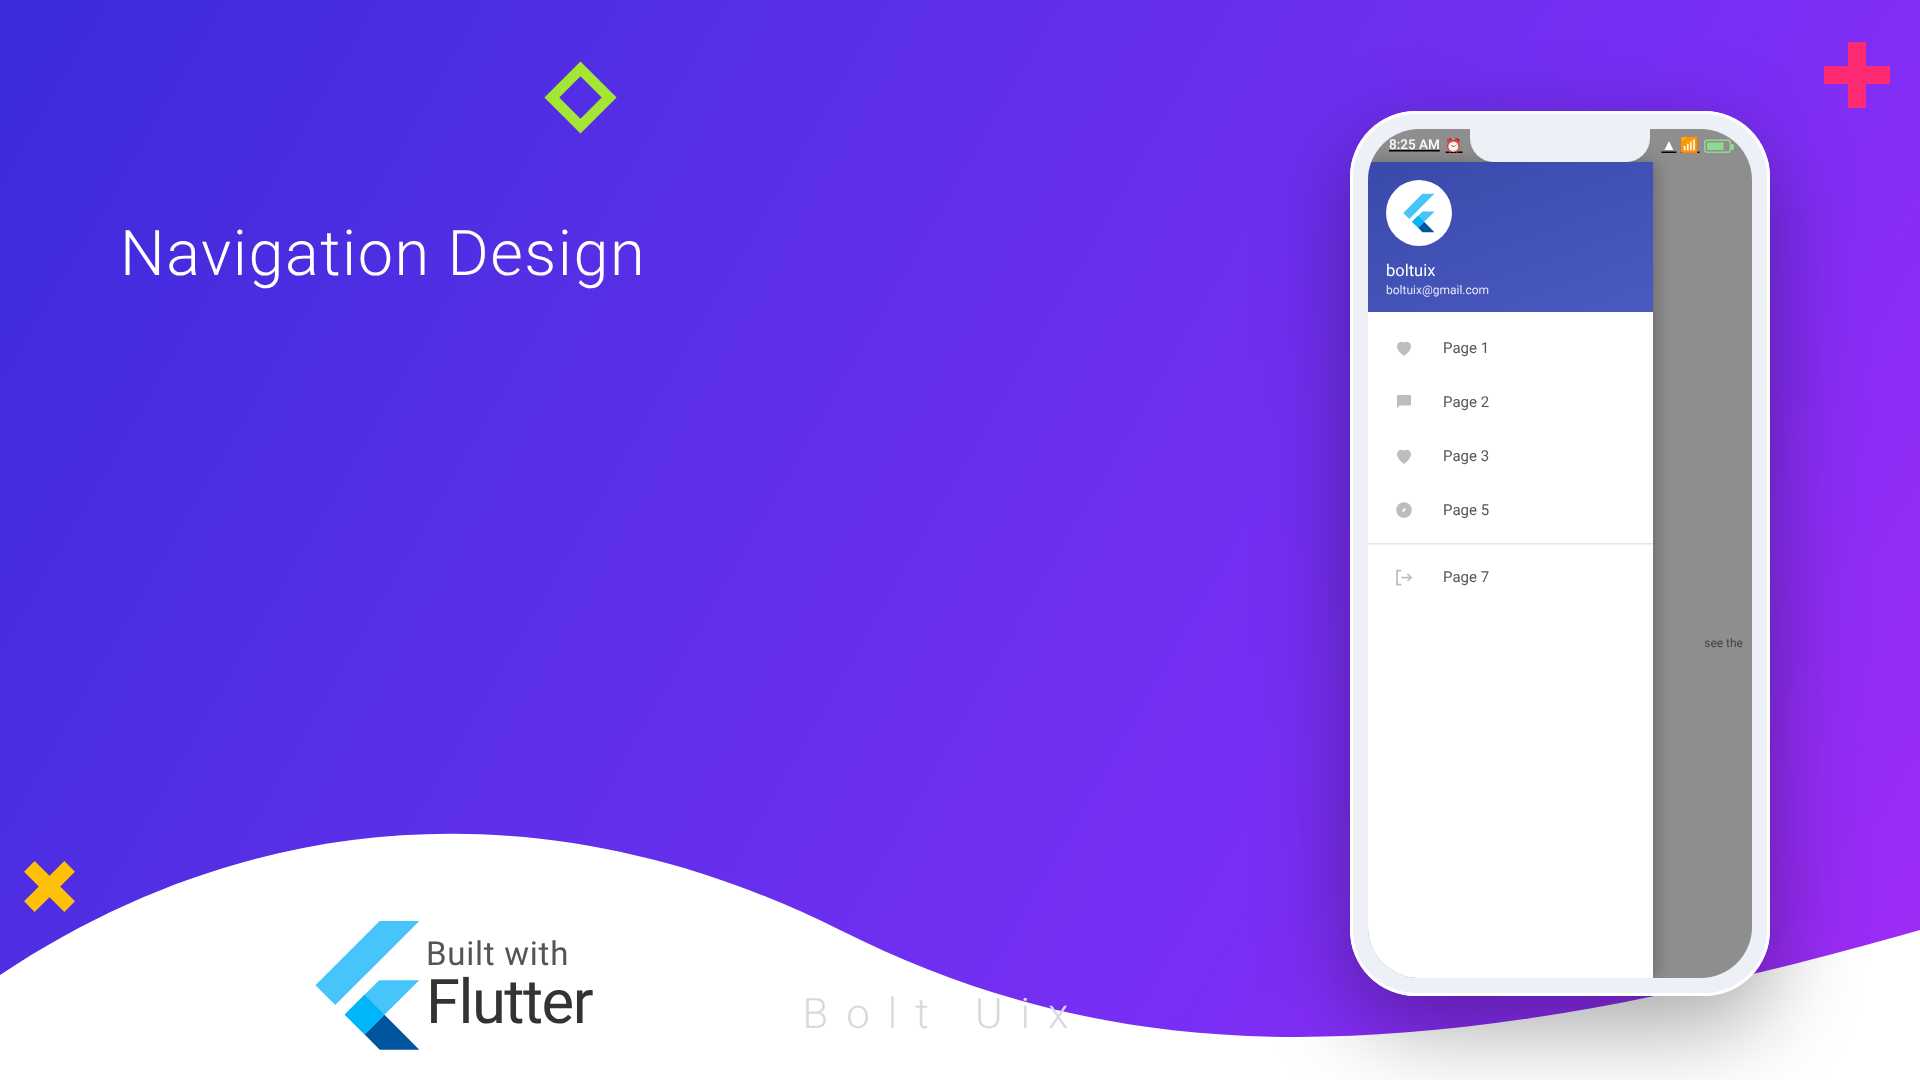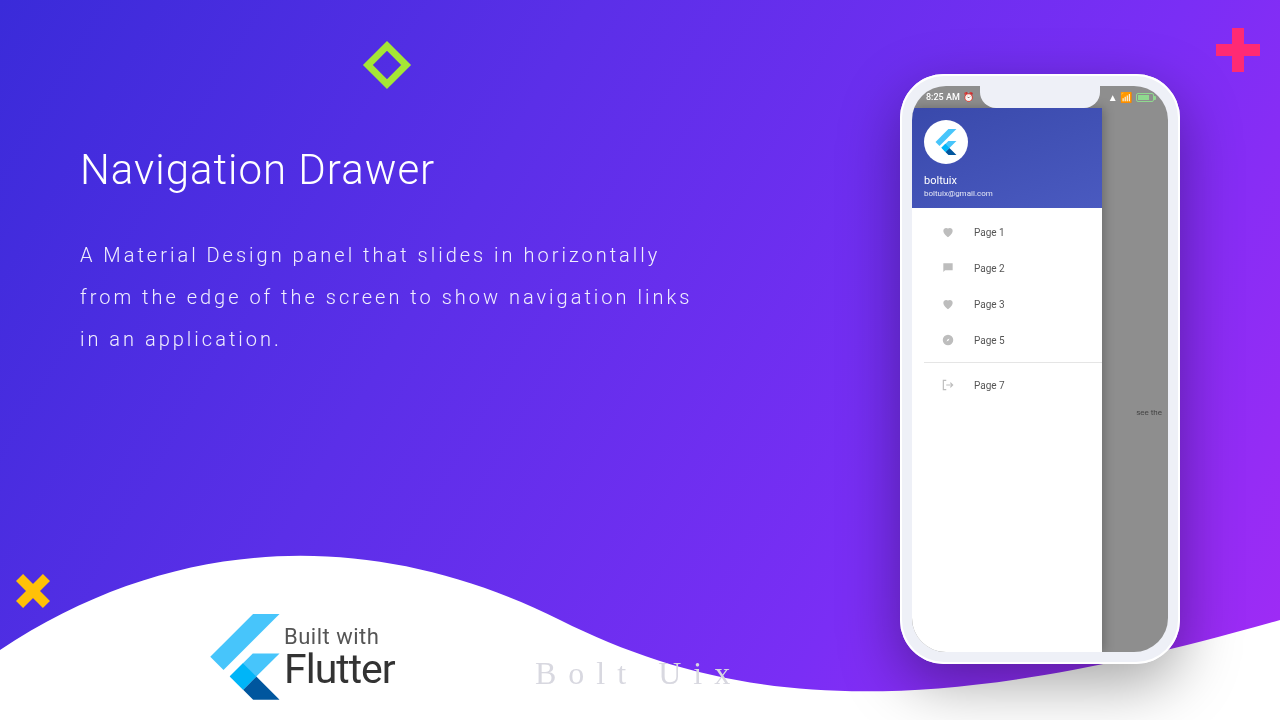--- a/index.html
+++ b/index.html
@@ -87,25 +87,24 @@
     gap: 4px;
   }
   .flutter-logo { width: 70px; height: 86px; }
   .brand-text { display: flex; flex-direction: column; }
   .built-with { font-size: 22px; color: #555; font-weight: 400; letter-spacing: 0.5px; }
   .flutter-word { font-size: 41px; color: #333; font-weight: 400; line-height: 1; letter-spacing: -1px; }
   .bolt-uix {
     position: absolute;
     bottom: 28px;
     left: 535px;
-    font-size: 32px;
+    font-size: 28px;
     color: #d8d8e0;
     letter-spacing: 12px;
     font-weight: 300;
-    font-family: Liberation Serif, serif;
   }
 
   
   .phone {
     position: absolute;
     top: 74px;
     right: 100px;
     width: 280px;
     height: 590px;
     background: #eef0f7;
@@ -113,20 +112,21 @@
     box-shadow: 0 20px 60px rgba(0,0,0,0.35), inset 0 0 0 2px #fff;
     padding: 12px;
   }
   .phone-screen {
     width: 100%;
     height: 100%;
     background: #8e8e8e;
     border-radius: 34px;
     overflow: hidden;
     position: relative;
+    text-decoration: underline;
   }
   .status-bar {
     height: 22px;
     display: flex;
     justify-content: space-between;
     align-items: center;
     padding: 0 14px;
     font-size: 9px;
     color: #fff;
     font-weight: 500;
@@ -169,21 +169,21 @@
     background: #fff;
     display: flex;
     align-items: center;
     justify-content: center;
     margin-bottom: 10px;
   }
   .avatar svg { width: 26px; height: 26px; }
   .drawer-user { font-size: 11px; font-weight: 400; margin-bottom: 2px; }
   .drawer-email { font-size: 8px; opacity: 0.85; }
 
-  .drawer-list { flex: 1; padding-top: 6px; margin-left: 12px; }
+  .drawer-list { flex: 1; padding-top: 6px; }
   .drawer-item {
     display: flex;
     align-items: center;
     gap: 18px;
     padding: 10px 16px;
     font-size: 10px;
     color: #555;
     cursor: pointer;
   }
   .drawer-item .di-icon {
@@ -192,21 +192,21 @@
     color: #9e9e9e;
   }
   .drawer-divider {
     height: 1px;
     background: #e5e5e5;
     margin: 4px 0;
   }
 
   .behind-text {
     position: absolute;
-    top: 300px;
+    top: 316px;
     right: 6px;
     font-size: 8px;
     color: #444;
     z-index: 0;
   }
 
   .battery-icon {
     width: 18px; height: 9px;
     border: 1px solid #8fd98f;
     border-radius: 2px;
@@ -235,22 +235,21 @@
 
   <div class="shape-diamond"></div>
   <div class="shape-plus"></div>
   <div class="shape-x"></div>
 
   <svg class="wave" viewBox="0 0 1280 220" preserveAspectRatio="none">
     <path d="M0,150 C180,30 380,30 560,120 C740,210 930,220 1280,120 L1280,220 L0,220 Z" fill="#ffffff"></path>
   </svg>
 
   <div class="text-block">
-    <h1 class="title">Navigation Drawer</h1>
-    <p class="desc">A Material Design panel that slides in horizontally from the edge of the screen to show navigation links in an application.</p>
+    <h1 class="title">Navigation Design</h1>
   </div>
 
   <div class="brand">
     <svg class="flutter-logo" viewBox="0 0 256 317">
       <path fill="#47C5FB" d="M157.7 0L0 157.7l48.8 48.8L255.3 0z"></path>
       <path fill="#47C5FB" d="M156.6 145.3L72.1 229.7l48.9 49.4 48.7-48.7 85.6-85.1z"></path>
       <path fill="#00569E" d="M121 279.1l37.1 37.1h97.2l-85.6-85.8z"></path>
       <path fill="#00B5F8" d="M71.6 230.1l48.8-48.8 49.3 49.1-48.7 48.7z"></path>
     </svg>
     <div class="brand-text">

